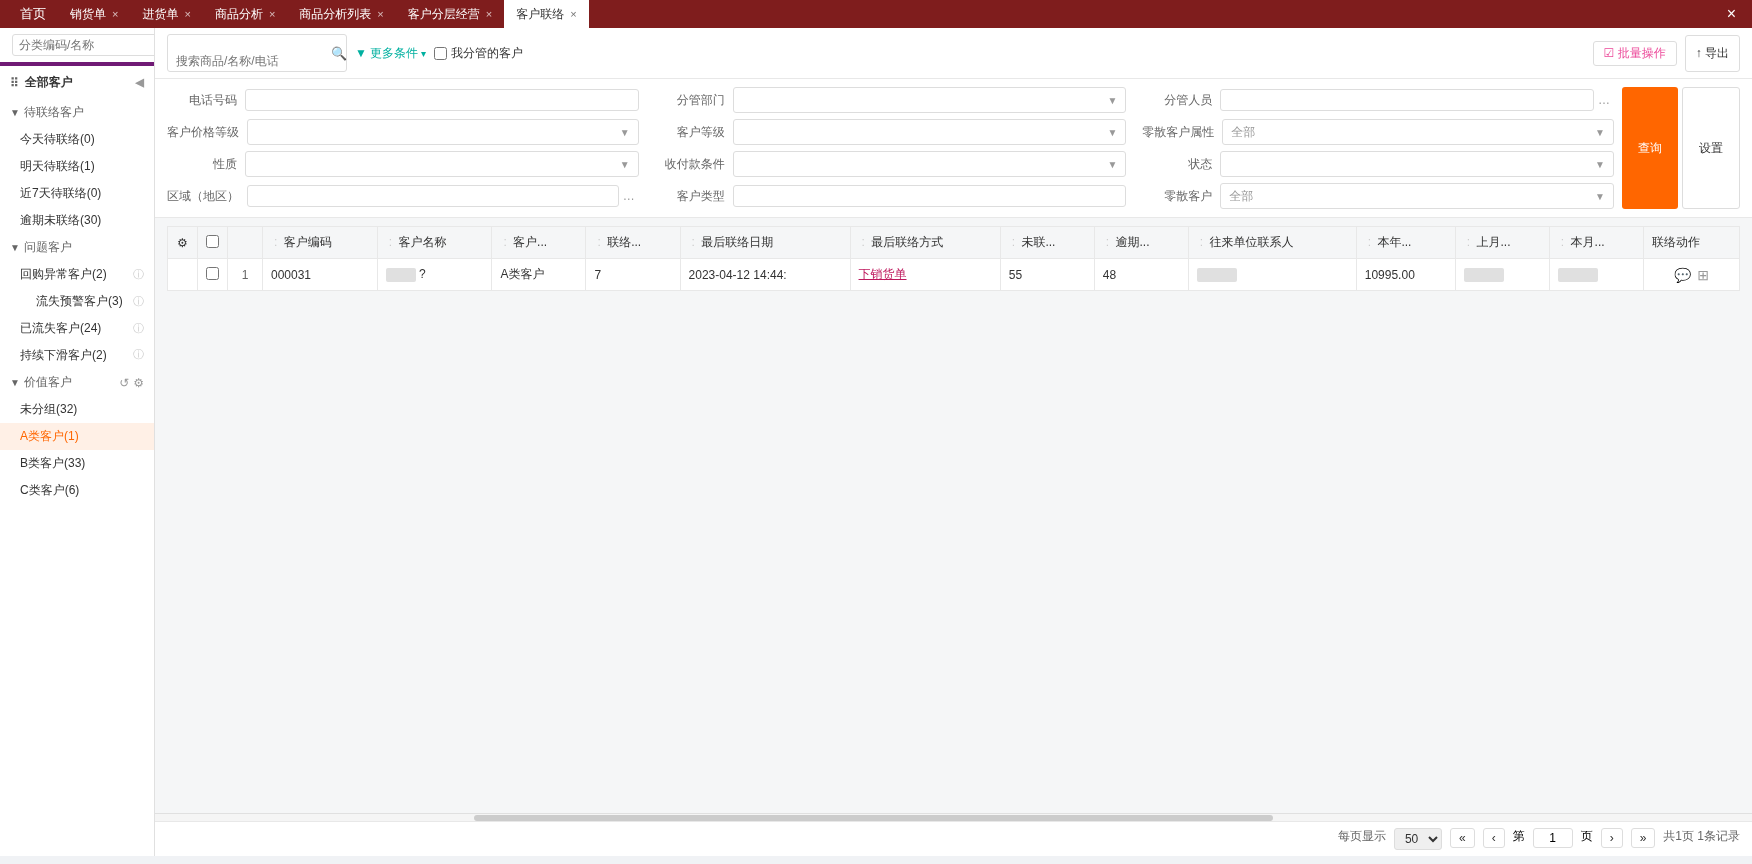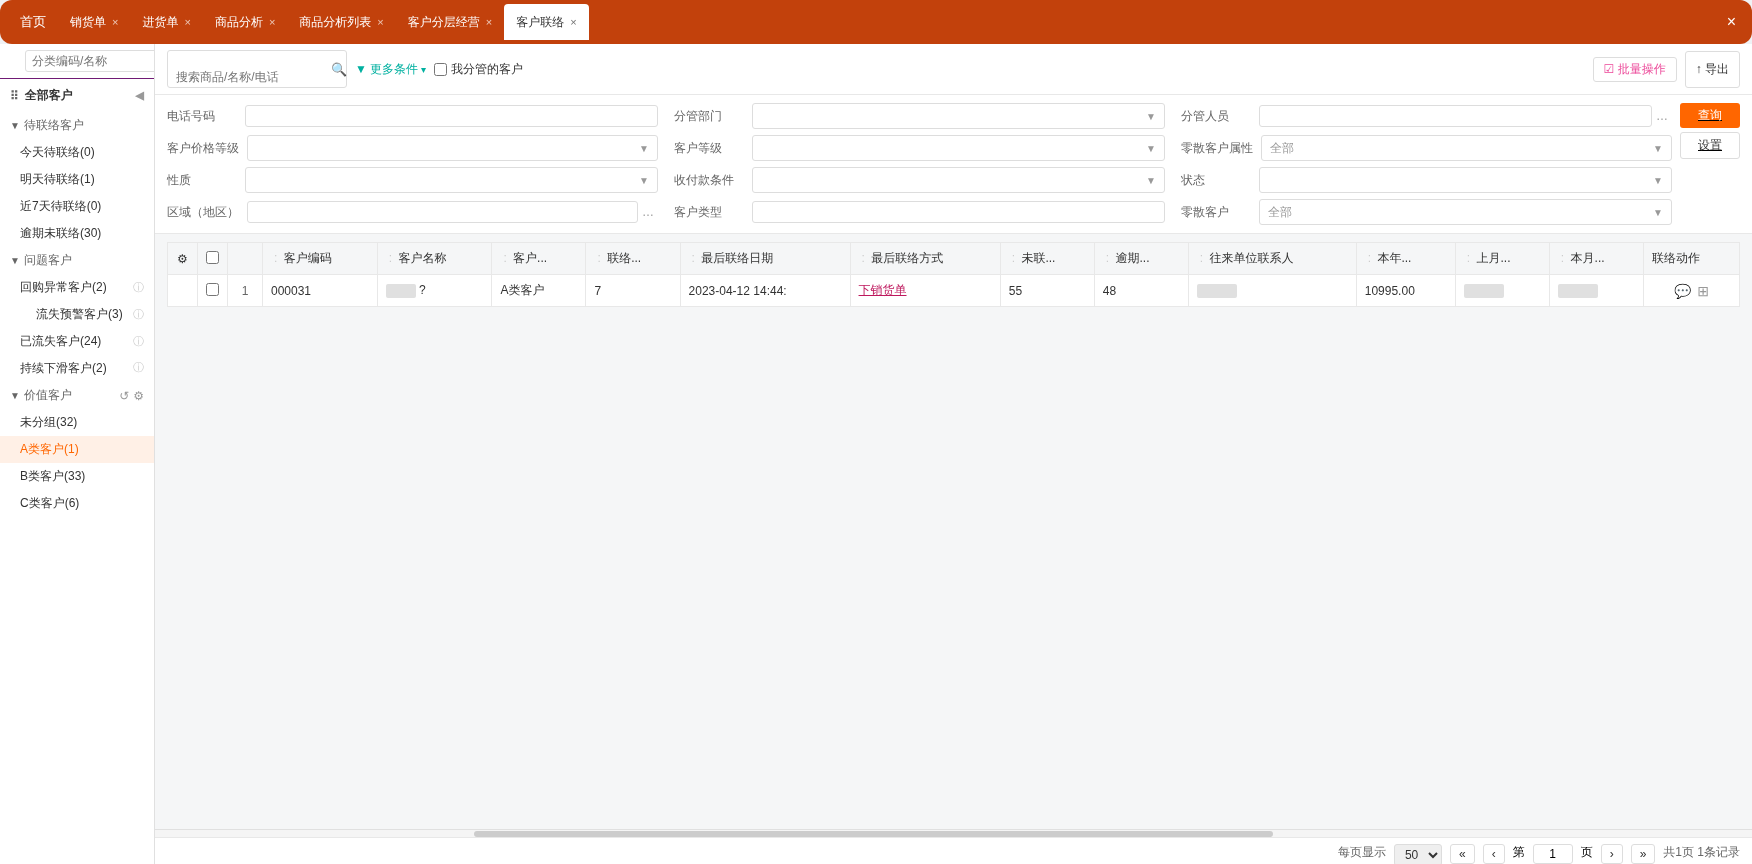--- a/index.html
+++ b/index.html
@@ -1,22 +1,21 @@
 <!DOCTYPE html>
 <html><head>
   <meta charset="utf-8">
   <style>
     * { box-sizing: border-box; margin: 0; padding: 0; font-family: 'Microsoft YaHei', Arial, sans-serif; font-size: 12px; }
     body { background: #f0f2f5; width: 1752px; height: 864px; overflow: hidden; }
 
     
     .top-nav {
-      display: flex; align-items: center; background: #c2410c; height: 44px; padding: 0 8px;
+      display: flex; align-items: center; background: #7f1d1d; height: 28px; padding: 0 8px;
       color: white;
-      border-radius: 12px;
     }
     .top-nav .nav-item {
       display: flex; align-items: center; padding: 0 12px; height: 36px; cursor: pointer;
       color: white; font-size: 13px; white-space: nowrap;
     }
     .top-nav .nav-item.active {
       background: white; color: #333; border-radius: 4px 4px 0 0;
     }
     .top-nav .nav-item .close-icon {
       margin-left: 6px; font-size: 11px; opacity: 0.7;
@@ -33,21 +32,21 @@
     .main-layout {
       display: flex; height: calc(864px - 36px);
     }
 
     
     .sidebar {
       width: 155px; background: white; border-right: 1px solid #e0e0e0;
       display: flex; flex-direction: column; overflow-y: auto;
     }
     .sidebar-search {
-      display: flex; align-items: center; padding: 6px 25px; border-bottom: 1px solid #701a75;
+      display: flex; align-items: center; padding: 6px 12px; border-bottom: 4px solid #701a75;
     }
     .sidebar-search input {
       border: 1px solid #ddd; border-radius: 3px; padding: 3px 6px; flex: 1; font-size: 12px;
       color: #999;
     }
 
     .sidebar-header {
       display: flex; align-items: center; padding: 8px 10px; font-weight: bold; color: #333;
       cursor: pointer;
     }
@@ -95,38 +94,38 @@
       background: white; border-bottom: 1px solid #e8e8e8; padding: 8px 12px;
     }
     .filter-row {
       display: flex; align-items: center; margin-bottom: 6px; gap: 16px;
     }
     .filter-row:last-child { margin-bottom: 0; }
     .filter-field {
       display: flex; align-items: center; flex: 1; min-width: 0;
     }
     .filter-label {
-      color: #666; white-space: nowrap; min-width: 70px; text-align: left; margin-right: 8px;
+      color: #666; white-space: nowrap; min-width: 70px; text-align: right; margin-right: 8px;
     }
     .filter-input {
       flex: 1; border: 1px solid #ddd; border-radius: 3px; padding: 3px 8px;
       font-size: 12px; outline: none;
     }
     .filter-select {
       flex: 1; display: flex; align-items: center; border: 1px solid #ddd; border-radius: 3px;
       padding: 3px 8px; background: white; cursor: pointer; justify-content: space-between;
       min-height: 26px;
     }
     .filter-select .sel-text { color: #999; }
     .filter-select .arrow { color: #999; font-size: 10px; }
     .filter-dots { color: #999; cursor: pointer; padding: 0 4px; }
 
     
     .btn-row {
-      display: flex; flex-direction: column; gap: 4px; min-width: 60px; text-decoration: underline;
+      display: flex; gap: 4px; min-width: 60px;
     }
     .btn-query {
       background: #ff6600; color: white; border: none; border-radius: 3px;
       padding: 4px 16px; cursor: pointer; font-size: 12px;
     }
     .btn-set {
       background: white; color: #333; border: 1px solid #ddd; border-radius: 3px;
       padding: 4px 16px; cursor: pointer; font-size: 12px;
     }
 

